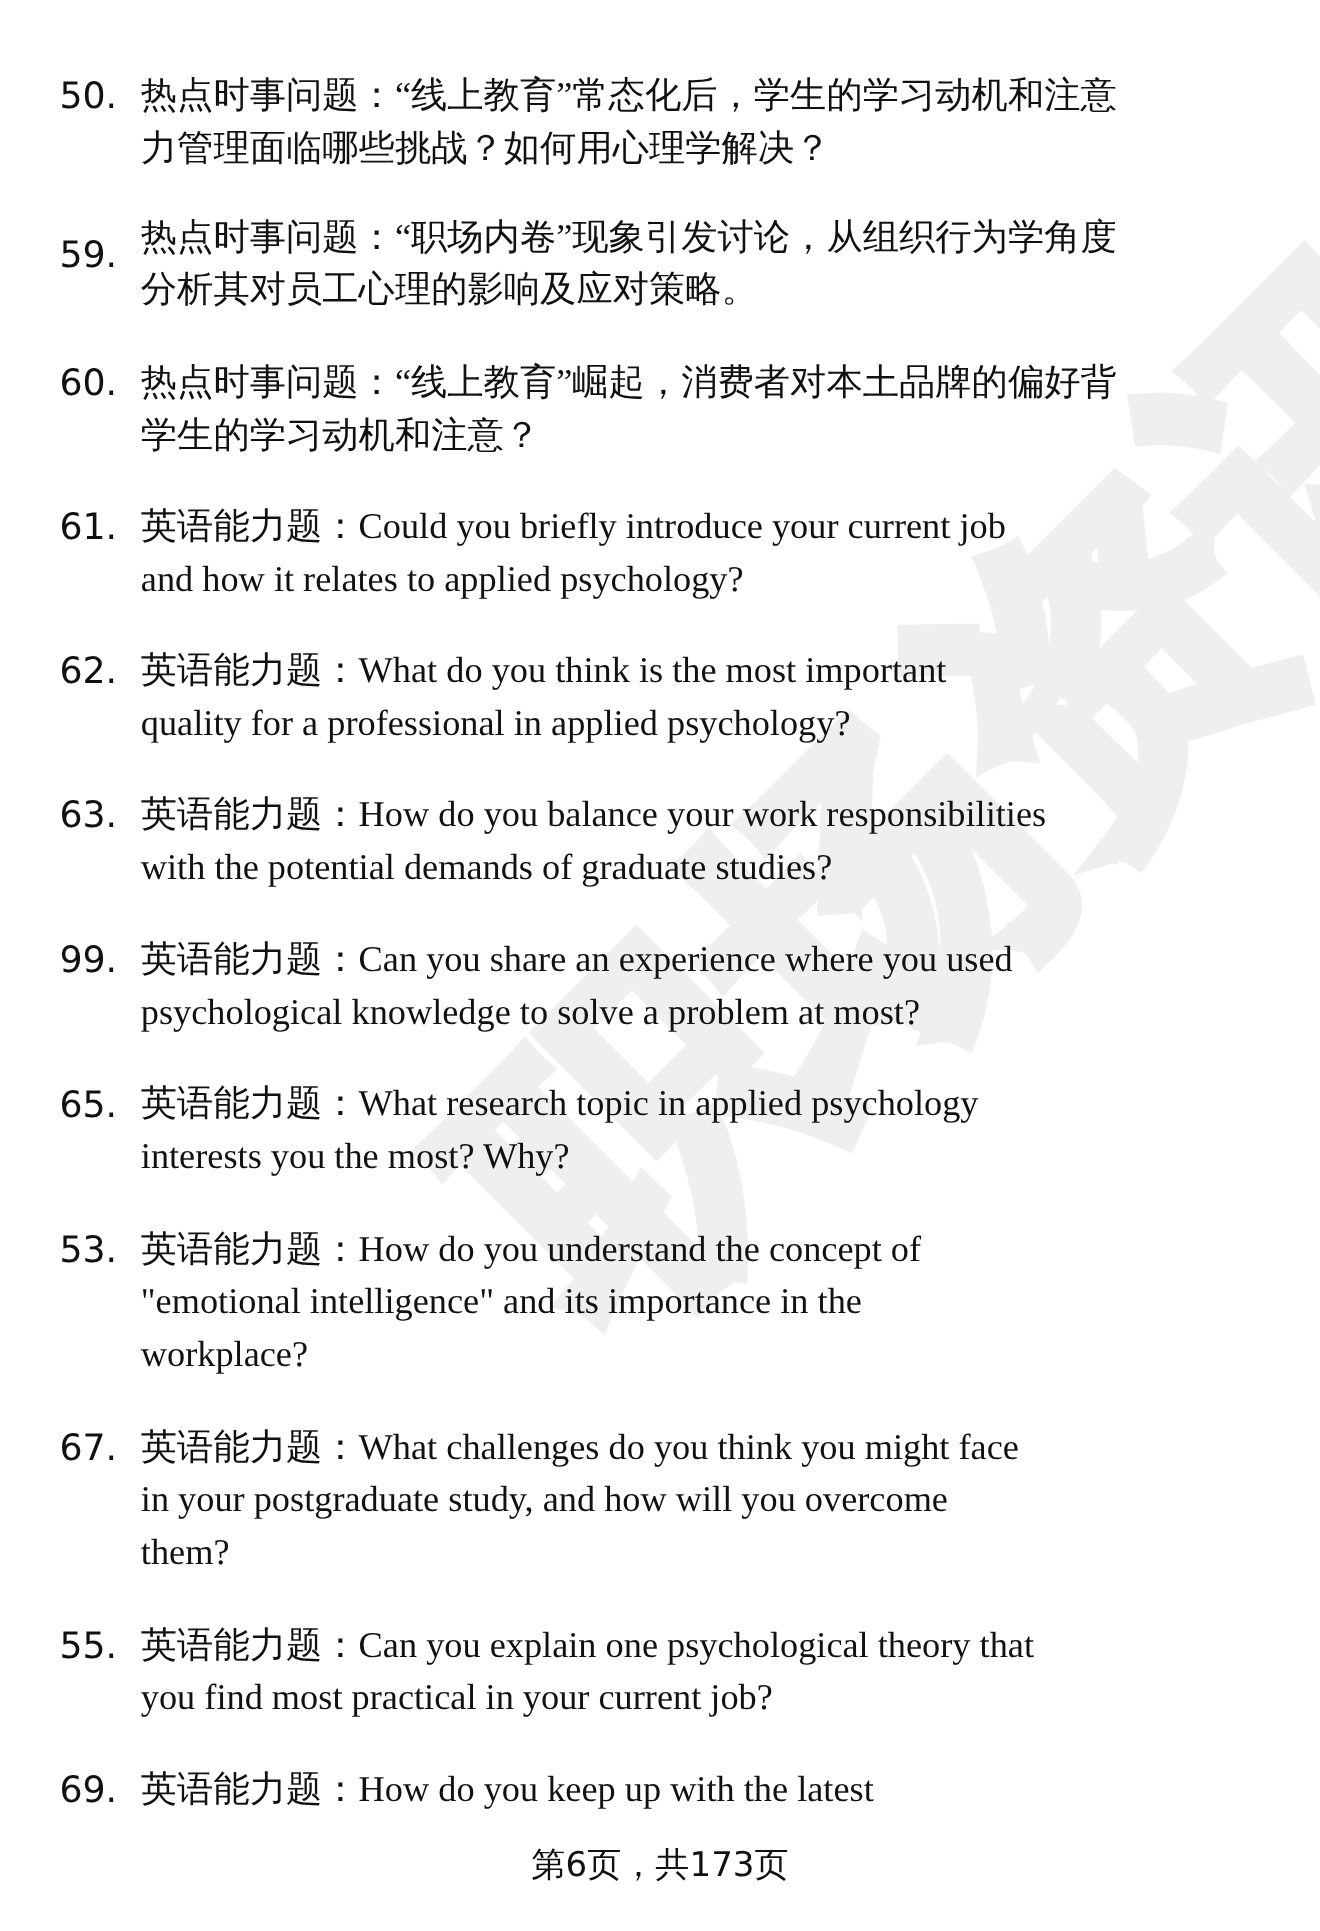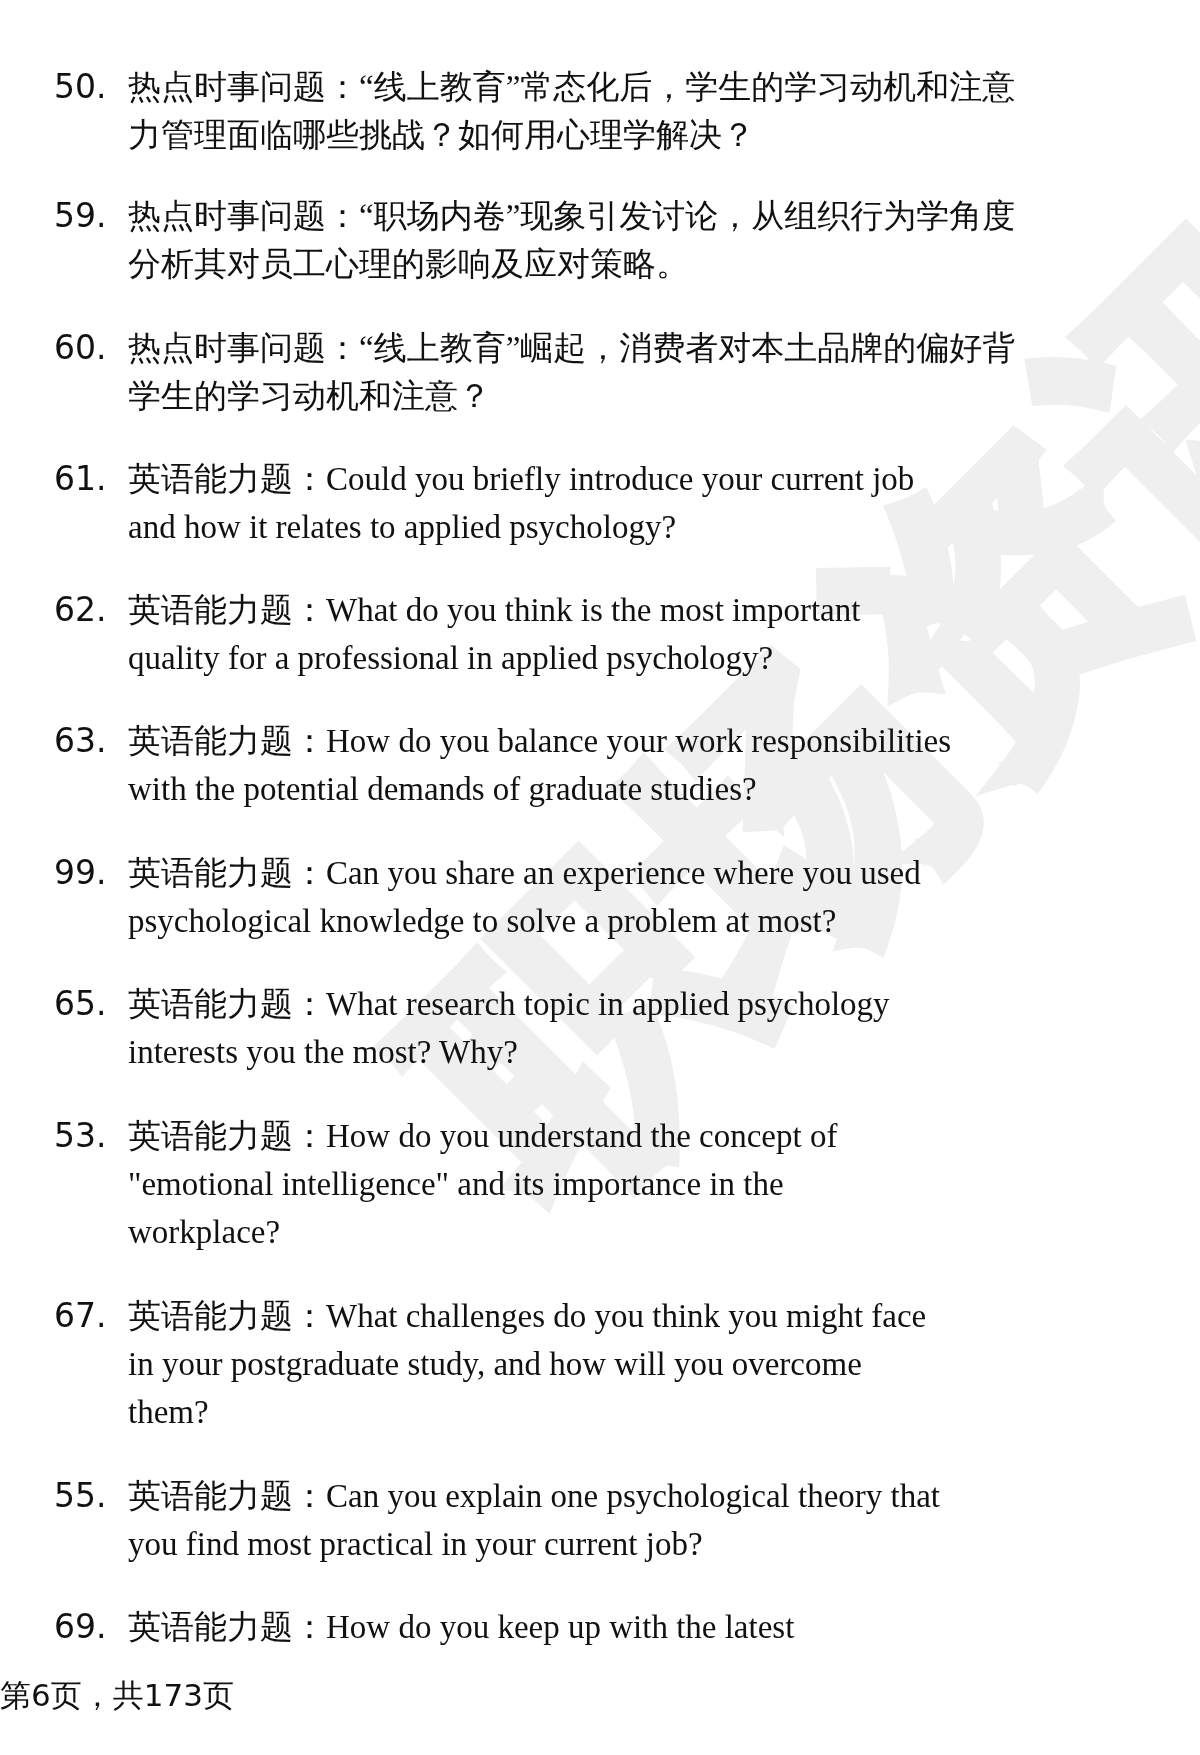--- a/index.html
+++ b/index.html
@@ -6,38 +6,38 @@
   body { width: 1200px; height: 1755px; position: relative; overflow: hidden;
          font-family: "DejaVu Sans", "Liberation Sans", sans-serif; color: #111111; }
   .watermark { position: absolute; left: 300px; top: 560px; width: 760px; height: 760px;
                pointer-events: none; }
   .watermark span { position: absolute; left: 0; top: 0; font-size: 300px; line-height: 1;
                color: transparent; -webkit-text-stroke: 16px #efefef; transform: rotate(-45deg);
                transform-origin: 50% 50%; white-space: nowrap; font-weight: bold; }
   .q { position: absolute; left: 0; width: 1200px; }
   .num { position: absolute; left: 54px; font-size: 33px; line-height: 48px; width: 70px; }
   .line { position: absolute; left: 128px; font-size: 33px; line-height: 48px; white-space: nowrap; font-family: Liberation Serif, serif; }
-  .footer { position: absolute; top: 1673px; left: 0; width: 1200px; 
+  .footer { position: absolute; top: 1673px; left: 0; width: 1200px; text-align: center;
             font-size: 31px; line-height: 44px; }
 </style>
 </head>
 <body>
 
 <div class="watermark">
   <span>职场资讯</span>
 </div>
 
 <div class="q" style="top:63px">
   <span class="num" style="top:0">50.</span>
   <span class="line" style="top:0">热点时事问题：“线上教育”常态化后，学生的学习动机和注意</span>
   <span class="line" style="top:48px">力管理面临哪些挑战？如何用心理学解决？</span>
 </div>
 
 <div class="q" style="top:192px">
-  <span class="num" style="top:0">59.</span>
+  <span class="num" style="top:16px">59.</span>
   <span class="line" style="top:0">热点时事问题：“职场内卷”现象引发讨论，从组织行为学角度</span>
   <span class="line" style="top:48px">分析其对员工心理的影响及应对策略。</span>
 </div>
 
 <div class="q" style="top:324px">
   <span class="num" style="top:0">60.</span>
   <span class="line" style="top:0">热点时事问题：“线上教育”崛起，消费者对本土品牌的偏好背</span>
   <span class="line" style="top:48px">学生的学习动机和注意？</span>
 </div>
 

